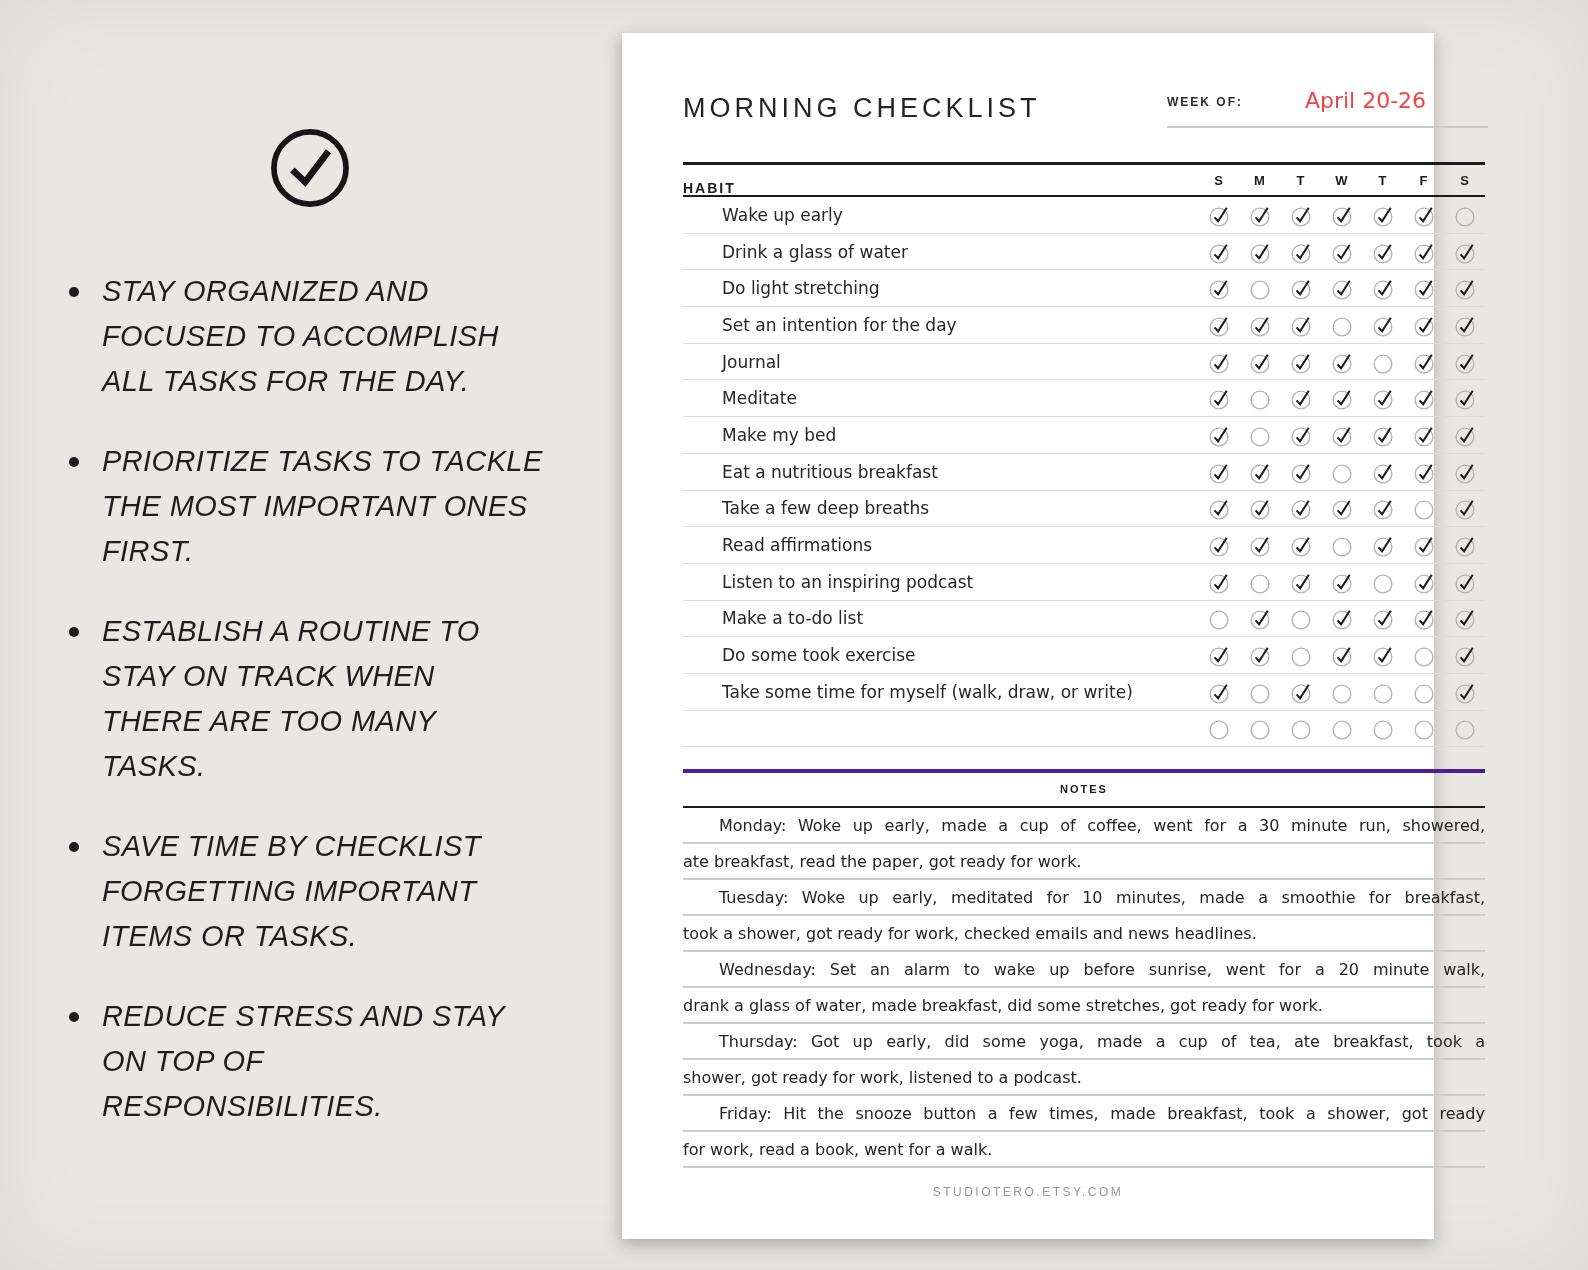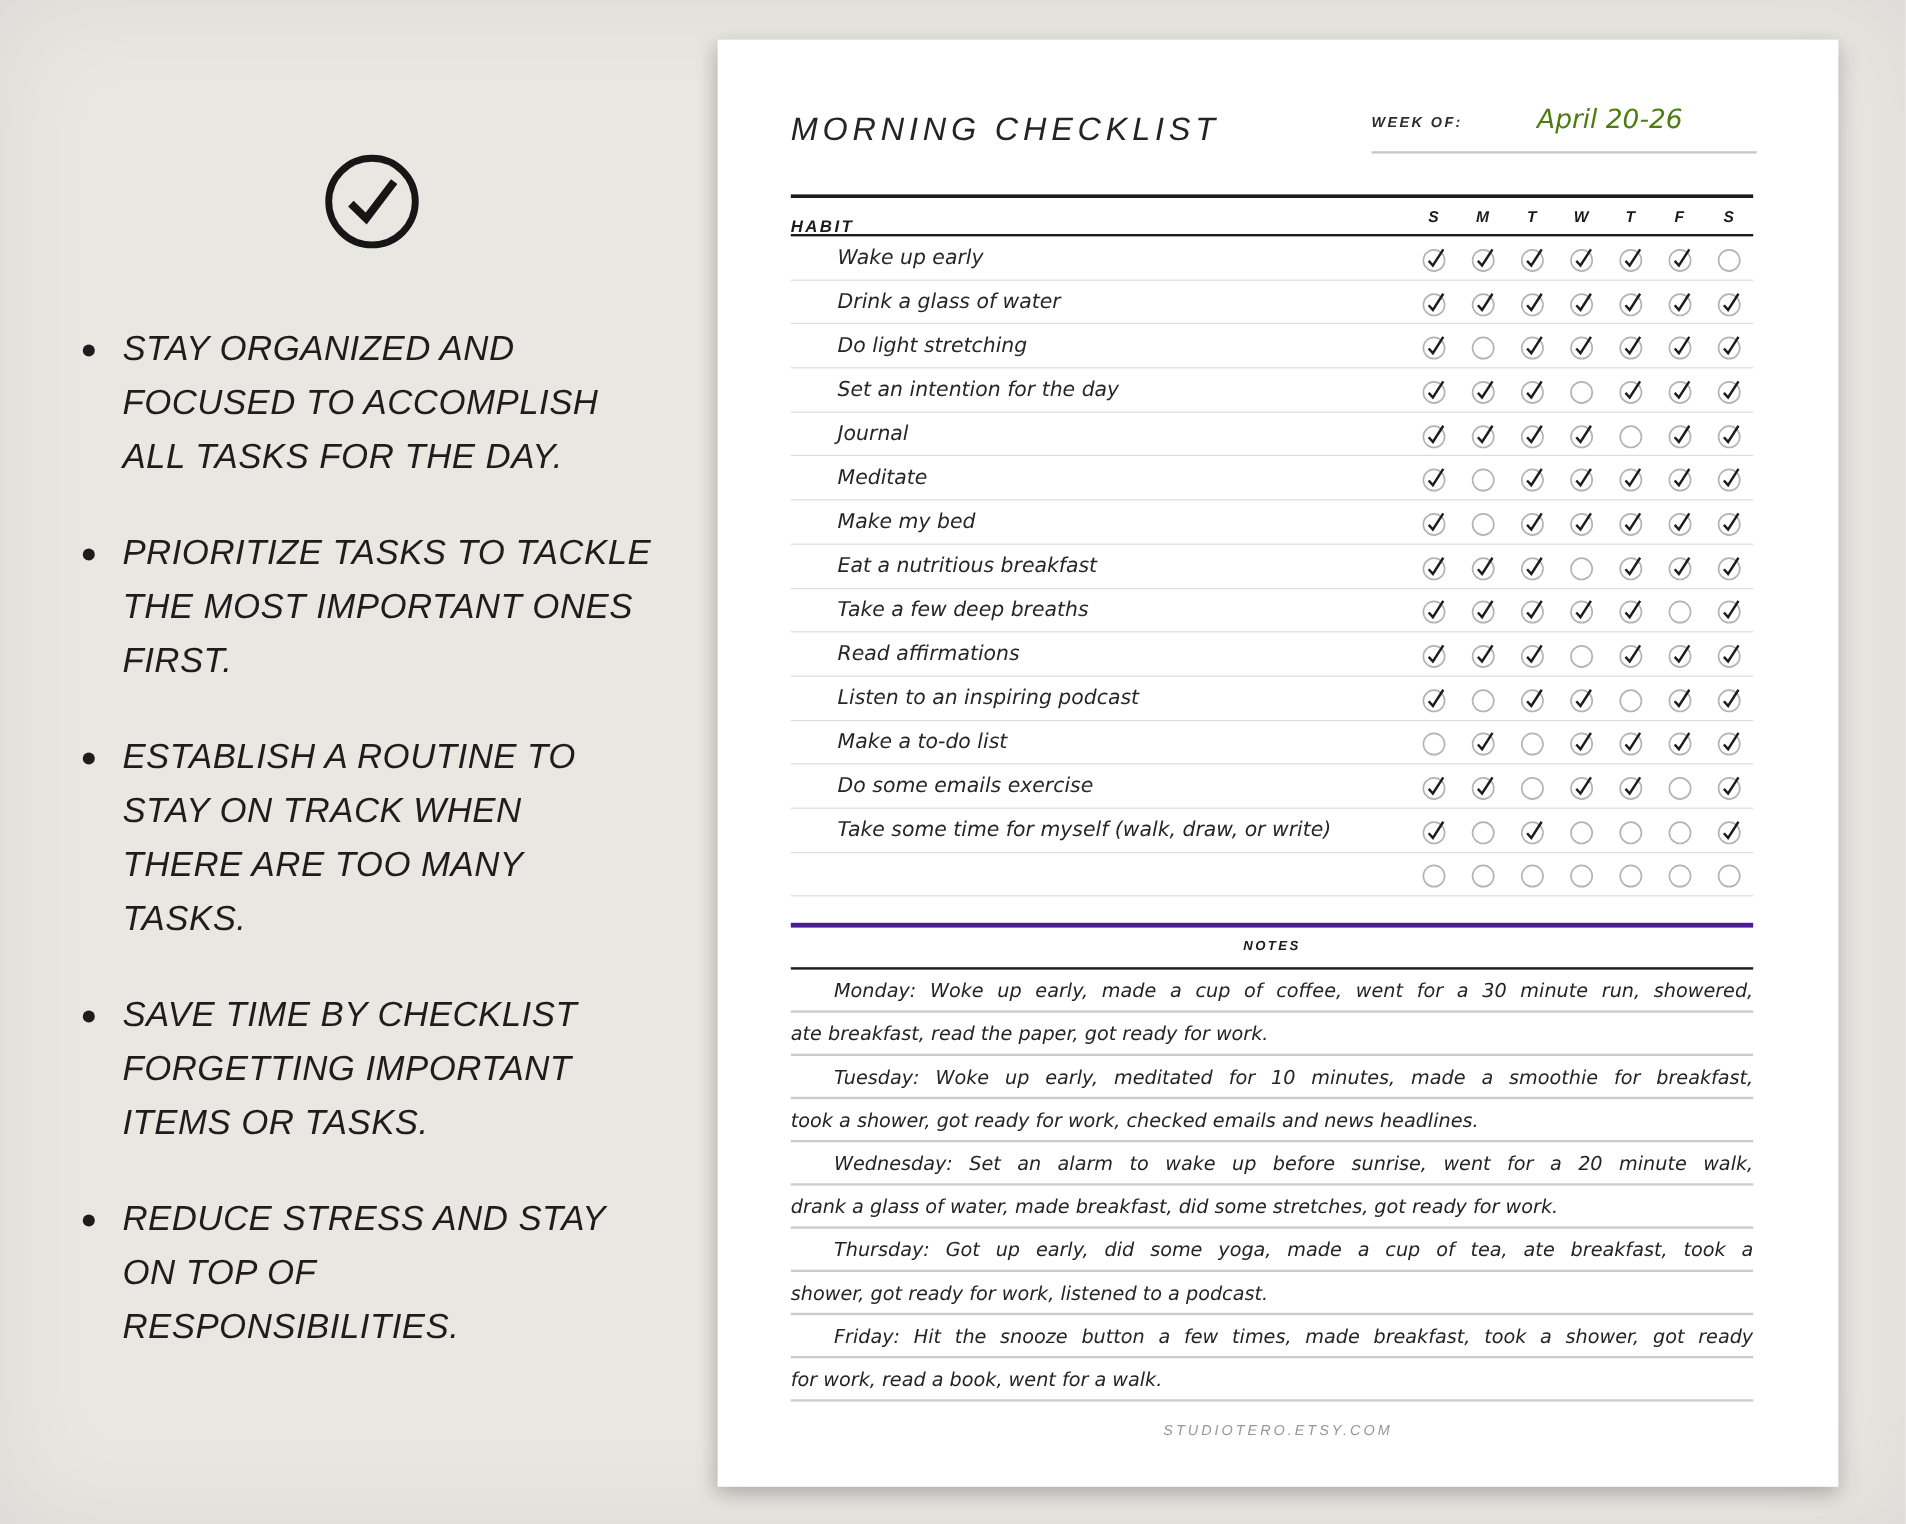--- a/index.html
+++ b/index.html
@@ -19,37 +19,36 @@
     position:relative;padding-left:36px;margin:0 0 35px 0;
     font-size:29px;line-height:45px;letter-spacing:.4px;color:#1d1d1d;
   }
   .benefits li::before{
     content:"";position:absolute;left:3px;top:18px;width:10px;height:10px;border-radius:50%;background:#1d1d1d;
   }
   .bl-line{white-space:nowrap;}
 
   
   .paper{
-    position:absolute;left:598px;top:33px;width:934px;height:1206px;background:#ffffff;
+    position:absolute;left:622px;top:33px;width:812px;height:1206px;background:#ffffff;
     box-shadow:-4px 5px 14px rgba(50,45,40,.20), 4px 6px 16px rgba(50,45,40,.14);
-    font-style:italic;
   }
   .hand{font-family:"DejaVu Sans",sans-serif;}
 
   .paper-title{
     position:absolute;left:61px;top:60px;margin:0;
     font-size:27px;font-weight:400;letter-spacing:4px;color:#242424;white-space:nowrap;
   }
   .weekof{
     position:absolute;left:545px;top:55px;width:321px;
     border-bottom:2px solid #c9c9c9;padding-bottom:13px;
     display:flex;align-items:flex-end;
   }
   .weekof-label{font-size:12px;font-weight:700;letter-spacing:2px;color:#2d2d2d;padding-bottom:4px;white-space:nowrap;}
-  .weekof-value{flex:1;text-align:center;font-size:22px;color:#4d7c0f;white-space:nowrap;}
+  .weekof-value{flex:1;text-align:center;font-size:22px;color:#ef4444;white-space:nowrap;}
 
   
   .table{position:absolute;left:61px;top:129px;width:802px;}
   .t-head{
     display:flex;align-items:center;height:30px;
     border-top:3px solid #1b1b1b;border-bottom:2.5px solid #1b1b1b;box-sizing:content-box;
   }
   .habit-col{width:515px;font-size:14px;font-weight:700;letter-spacing:2px;color:#1b1b1b;margin-top:15px;}
   .day-headers{display:flex;}
   .day-col{width:41px;text-align:center;font-size:13px;font-weight:600;color:#1b1b1b;}
@@ -663,21 +662,21 @@
               </svg>
             </div>
             <div class="check-cell">
               <svg class="cb" viewBox="0 0 26 26">
                 <circle cx="13" cy="15.2" r="9.6" fill="none" stroke="#b4b4b4" stroke-width="1.5"></circle>
                 <path d="M8.2 15.6 L12 19.8 L21.4 5.2" fill="none" stroke="#1c1c1c" stroke-width="2.2"></path>
               </svg>
             </div>
           </div>
           <div class="t-row">
-            <div class="habit-label hand">Do some emails exercise</div>
+            <div class="habit-label hand">Do some took exercise</div>
             <div class="check-cell">
               <svg class="cb" viewBox="0 0 26 26">
                 <circle cx="13" cy="15.2" r="9.6" fill="none" stroke="#b4b4b4" stroke-width="1.5"></circle>
                 <path d="M8.2 15.6 L12 19.8 L21.4 5.2" fill="none" stroke="#1c1c1c" stroke-width="2.2"></path>
               </svg>
             </div>
             <div class="check-cell">
               <svg class="cb" viewBox="0 0 26 26">
                 <circle cx="13" cy="15.2" r="9.6" fill="none" stroke="#b4b4b4" stroke-width="1.5"></circle>
                 <path d="M8.2 15.6 L12 19.8 L21.4 5.2" fill="none" stroke="#1c1c1c" stroke-width="2.2"></path>

